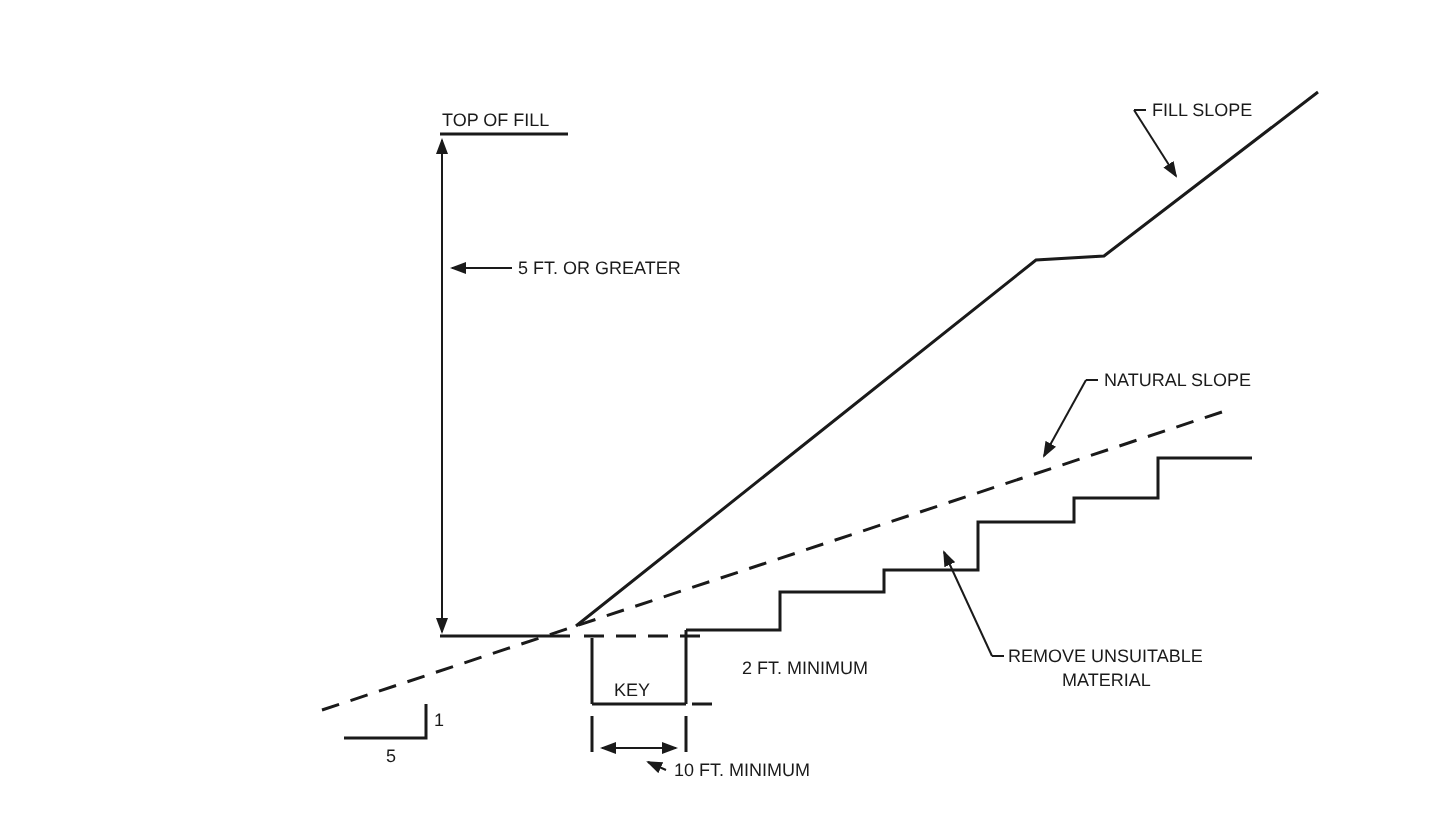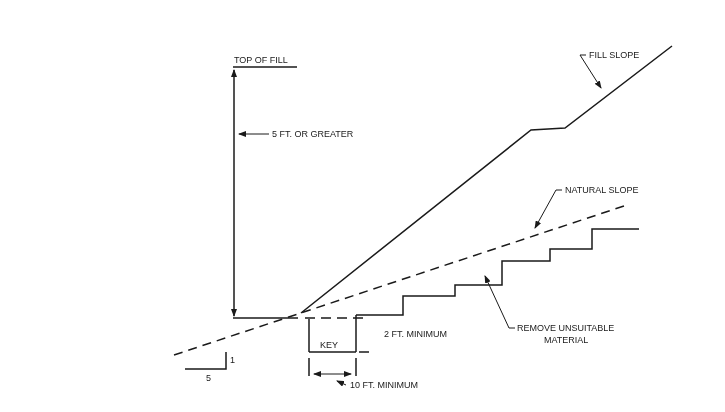--- a/index.html
+++ b/index.html
@@ -1,17 +1,17 @@
 <!DOCTYPE html>
 <html><head>
 <meta charset="utf-8">
 <style>
   html, body { margin:0; padding:0; background:#ffffff; }
   body { width:725px; height:412px; overflow:hidden; position:relative; }
-  #canvas { position:absolute; left:17px; top:0; width:676px; height:412px;padding-left:17px; }
+  #canvas { position:absolute; left:4px; top:0; width:676px; height:412px;padding-left:17px; }
   svg text { font-family: "Liberation Sans", sans-serif; font-size:9px; fill:#1a1a1a; }
   .ln { stroke:#1a1a1a; stroke-width:1.5; fill:none; }
   .thin { stroke:#1a1a1a; stroke-width:1; fill:none; }
   .dash { stroke:#1a1a1a; stroke-width:1.5; fill:none; stroke-dasharray:9 6; }
 </style>
 </head>
 <body>
 
 <div id="canvas">
 <svg width="725" height="412" viewBox="0 0 725 412" xmlns="http://www.w3.org/2000/svg">

